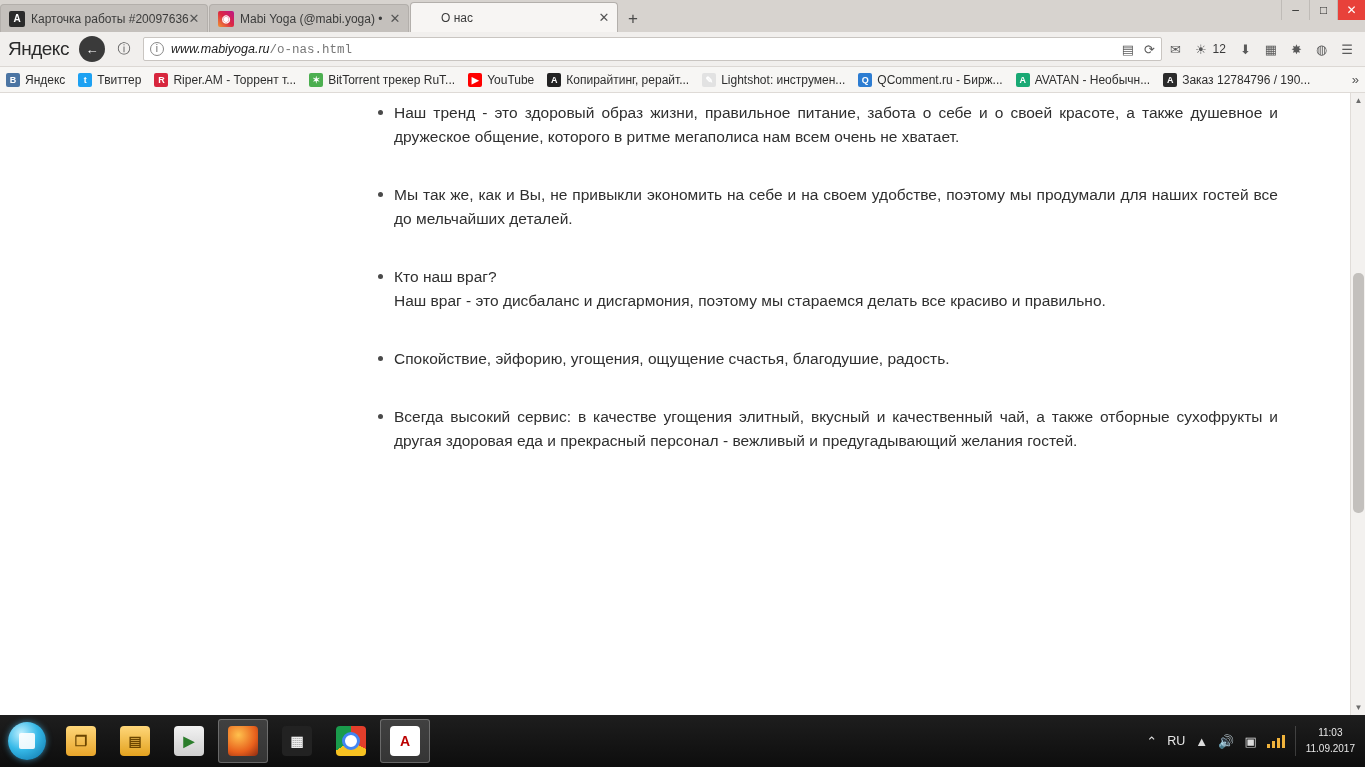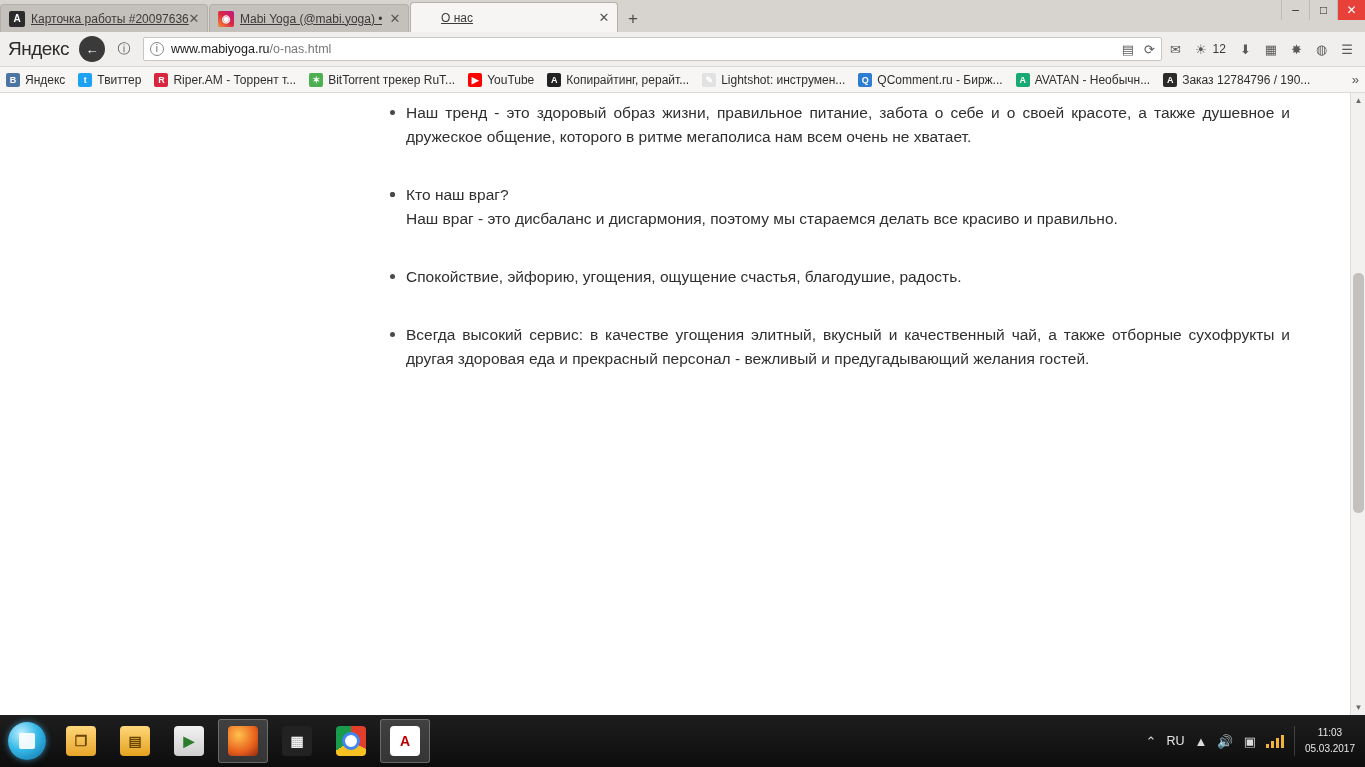--- a/index.html
+++ b/index.html
@@ -35,21 +35,21 @@
   .tab .favicon {
     width: 16px; height: 16px; margin-right: 6px; flex: 0 0 16px;
     border-radius: 2px;
     display: inline-flex; align-items: center; justify-content: center;
     font-size: 10px; color: #fff; font-weight: bold;
   }
   .fav-a { background: #2b2b2b; }
   .fav-ig { background: linear-gradient(45deg,#f09433,#dc2743,#bc1888); }
   .fav-blank { background: transparent; }
   .tab .label {
-    overflow: hidden; text-overflow: ellipsis; white-space: nowrap; text-decoration: underline;
+    overflow: hidden; text-overflow: ellipsis; white-space: nowrap;
   }
   .tab.t1 { width: 208px; }
   .tab.t2 { width: 200px; }
   .tab.t3 { width: 208px; }
   .tab .closex {
     position: absolute; right: 6px; top: 50%; transform: translateY(-50%);
     width: 14px; height: 14px; line-height: 13px; text-align: center;
     font-size: 13px; color: #555;
   }
   .newtab {
@@ -89,22 +89,22 @@
     border: 1px solid #c9c5c1; border-radius: 2px;
     display: flex; align-items: center; padding: 0 6px;
     margin-right: 8px;
   }
   .urlbox .infoicon {
     width: 14px; height: 14px; border: 1px solid #888; border-radius: 50%;
     font-size: 10px; line-height: 12px; text-align: center; color: #666;
     margin-right: 7px; flex: 0 0 14px;
   }
   .urlbox .urltext { font-size: 12.5px; color: #2c2c2c; flex: 1; }
-  .urlbox .urltext .host { color: #1a1a1a; }
-  .urlbox .urltext .path { color: #777; }
+  .urlbox .urltext .host { color: #1a1a1a; font-style: italic; }
+  .urlbox .urltext .path { color: #777; font-family: Liberation Mono, monospace; }
   .urlbox .rightico { display: flex; align-items: center; gap: 10px; }
   .mini-icon { color: #5a5a5a; font-size: 13px; }
   .navicons { display: flex; align-items: center; gap: 14px; padding-right: 12px; }
   .navicons .badge-num { font-size: 12px; color: #3a3a3a; margin-left: -8px; text-align: right; }
 
   
   .bookmarks {
     position: absolute; top: 67px; left: 0; width: 1365px; height: 26px;
     background: #f7f6f4;
     display: flex; align-items: center;
@@ -131,21 +131,21 @@
   .bi-zk { background:#2b2b2b; }
   .bm-more { position: absolute; right: 6px; color: #555; font-size: 13px; }
 
   
   .viewport {
     position: absolute; top: 93px; left: 0; width: 1365px; height: 622px;
     background: #ffffff; overflow: hidden;
   }
   .page {
     position: absolute; top: 0; left: 0; width: 1172px; height: 622px;
-    padding: 8px 0 0 12px;
+    padding: 8px 0 0 0;
   }
   ul.content {
     list-style: none;
     margin: 0; padding: 0;
     width: 900px;
     margin-left: 378px;
   }
   ul.content > li {
     position: relative;
     margin-bottom: 34px;
@@ -328,20 +328,21 @@
     <div class="bm-more">»</div>
   </div>
 
   <div class="viewport">
     <div class="page">
       <ul class="content">
         <li>
           <p>Наш тренд - это здоровый образ жизни, правильное питание, забота о себе и о своей красоте, а также душевное и дружеское общение, которого в ритме мегаполиса нам всем очень не хватает.</p>
         </li>
         <li>
+          <p>Мы так же, как и Вы, не привыкли экономить на себе и на своем удобстве, поэтому мы продумали для наших гостей все до мельчайших деталей.</p>
         </li>
         <li>
           <p>Кто наш враг?</p>
           <p class="second">Наш враг - это дисбаланс и дисгармония, поэтому мы стараемся делать все красиво и правильно.</p>
         </li>
         <li>
           <p class="second">Спокойствие, эйфорию, угощения, ощущение счастья, благодушие, радость.</p>
         </li>
         <li>
           <p>Всегда высокий сервис: в качестве угощения элитный, вкусный и качественный чай, а также отборные сухофрукты и другая здоровая еда и прекрасный персонал - вежливый и предугадывающий желания гостей.</p>
@@ -394,18 +395,18 @@
       <span class="tray-icon">▣</span>
       <span class="sig-bars">
           <i style="height:4px"></i>
           <i style="height:7px"></i>
           <i style="height:10px"></i>
           <i style="height:13px"></i>
         </span>
       <span class="sep"></span>
       <span class="clock">
         <span style="display:block">11:03</span>
-        <span style="display:block">05.03.2017</span>
+        <span style="display:block">11.09.2017</span>
       </span>
     </div>
   </div>
 
 </div>
 
 </body></html>

